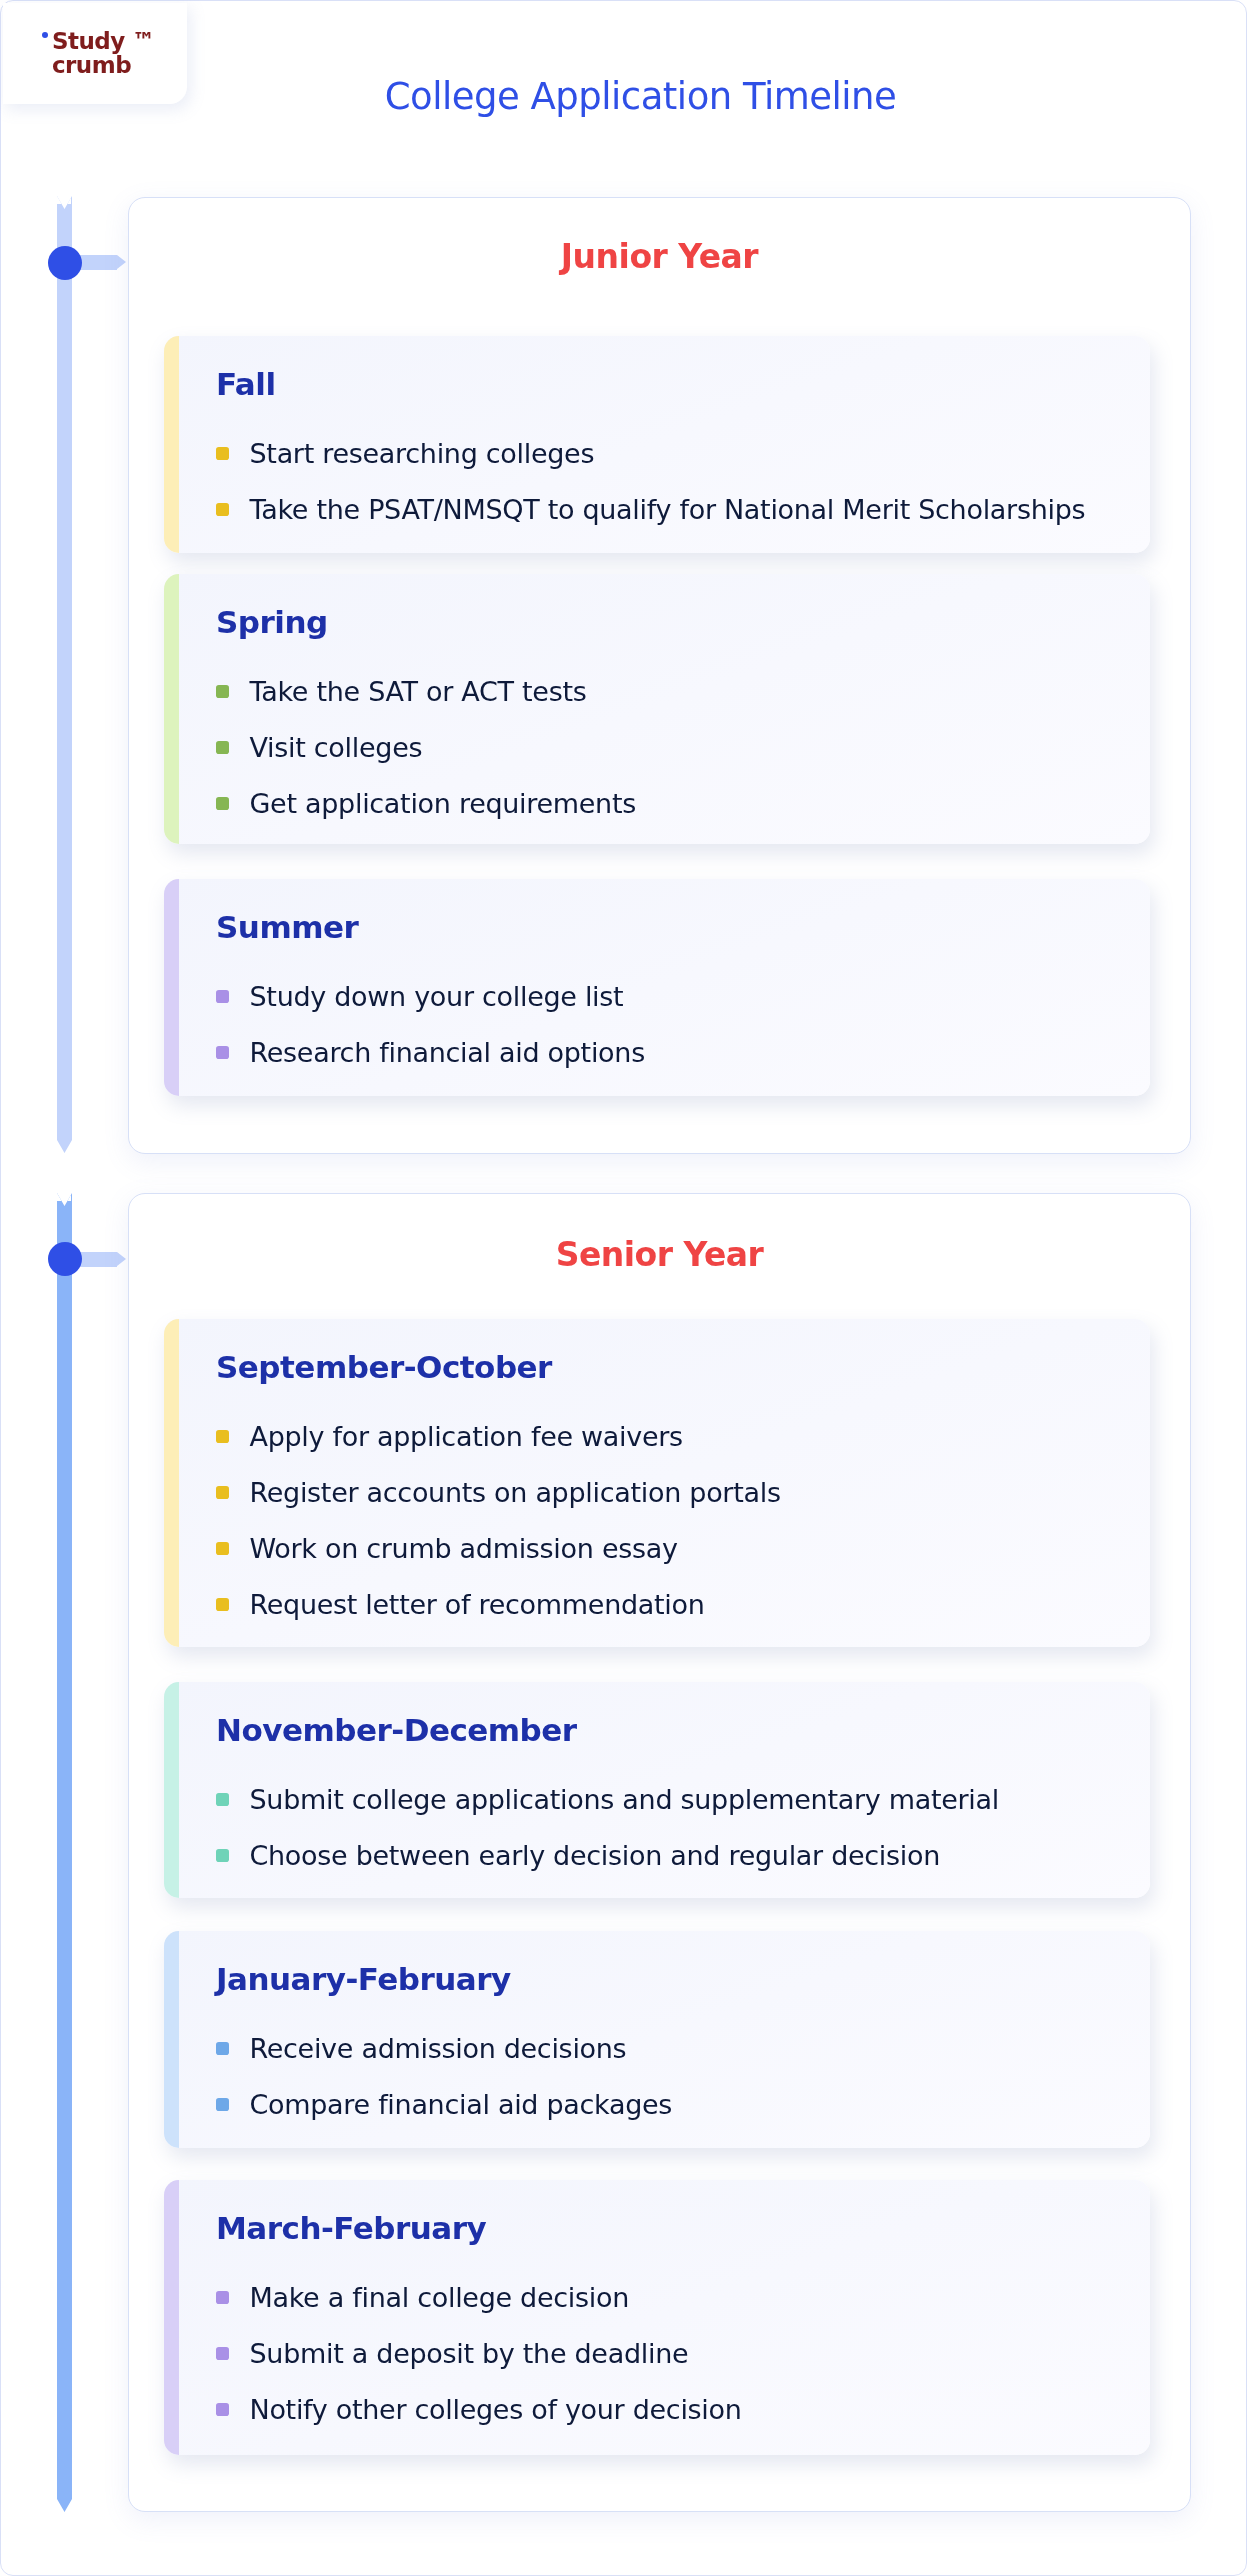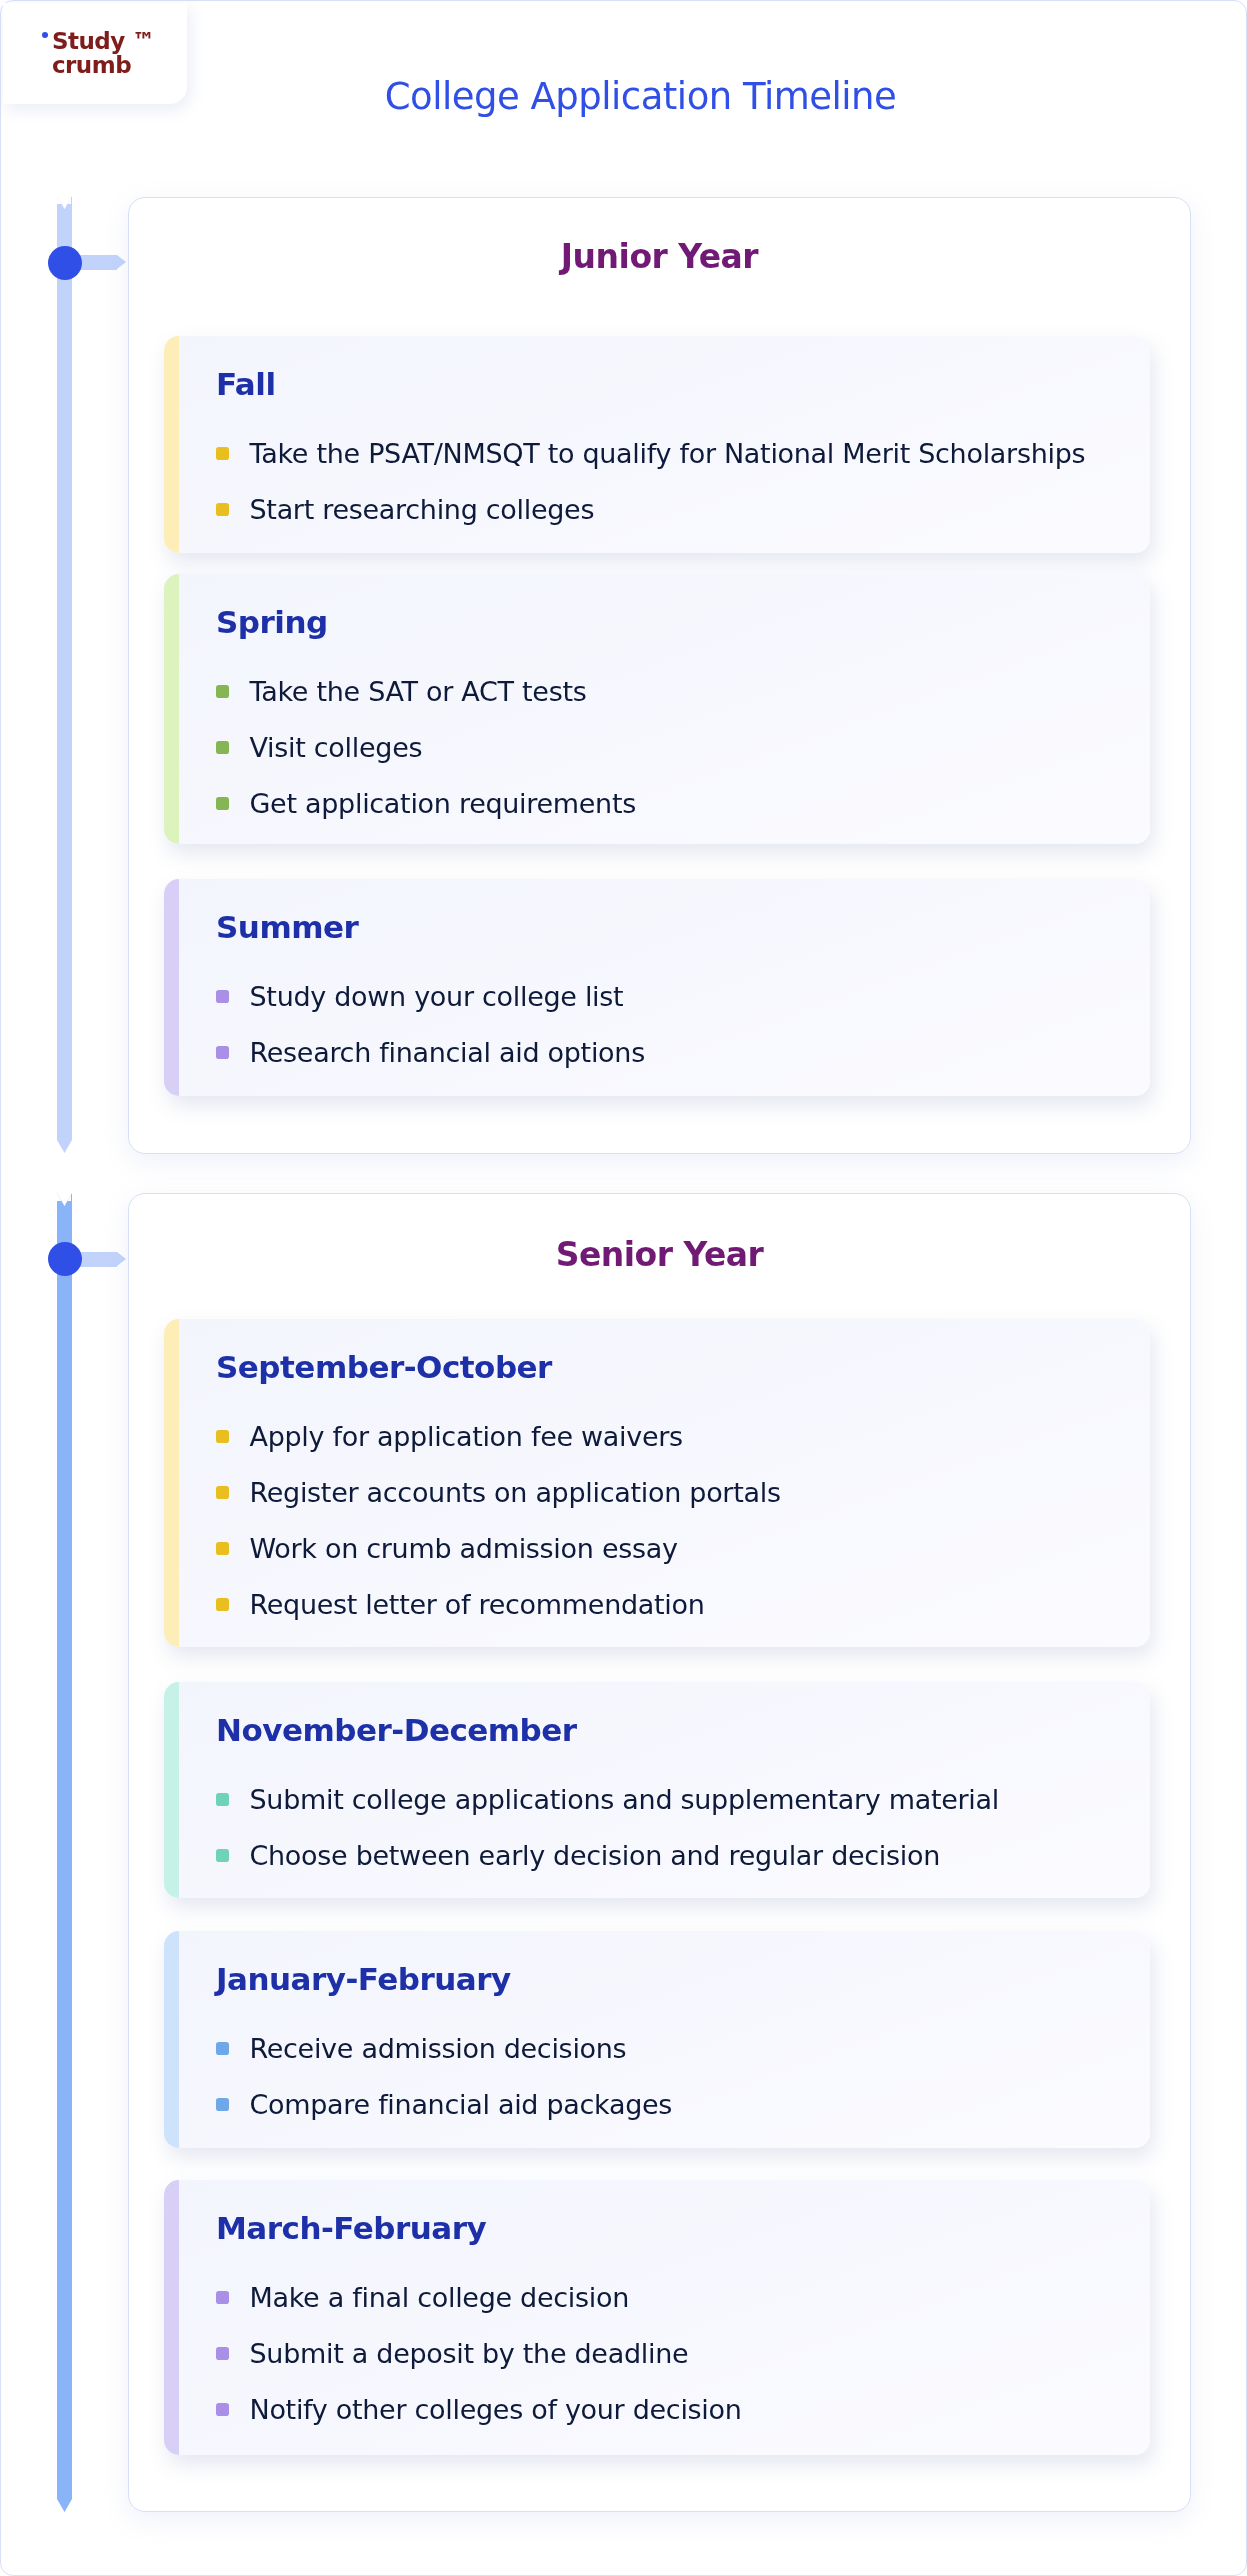--- a/index.html
+++ b/index.html
@@ -33,21 +33,21 @@
   .tl-connector::after {
     content: ""; position: absolute; right: -9.3px; top: 0; border-left: 9.3px solid #c2d3fb;
     border-top: 7.4px solid transparent; border-bottom: 7.4px solid transparent;
   }
   .year-card {
     position: absolute; left: 127px; width: 1063px; background: #fff;
     border: 1.9px solid #d7e0f7; border-radius: 17px;
     box-shadow: 0 7.4px 26px rgba(120,140,210,0.12);
   }
   .year-title {
-    position: absolute; left: 0; width: 100%; text-align: center; font-size: 33px; font-weight: bold; color: #701a75;
+    position: absolute; left: 0; width: 100%; text-align: center; font-size: 33px; font-weight: bold; color: #ef4444;
     letter-spacing: -0.5px;
   }
   .period-card {
     position: absolute; left: 35px; width: 986px; border-radius: 15px;
     background: linear-gradient(160deg, #f3f5fd 0%, #fbfbff 100%);
     box-shadow: 3.7px 9.3px 20.5px rgba(110,125,180,0.18);
     overflow: hidden;
   }
   .period-accent { position: absolute; left: 0; top: 0; bottom: 0; width: 15px; }
   .period-title {
@@ -78,25 +78,25 @@
 
   <section class="year-card" style="top:196px;height:957px;">
     <h2 class="year-title" style="top:39px;">Junior Year</h2>
 
     <div class="period-card" style="top:138px;height:217px;">
       <div class="period-accent" style="background:#fdeeb7;"></div>
       <h3 class="period-title">Fall</h3>
       <ul class="bullets">
         <li class="bullet">
             <span class="bullet-mark" style="background:#e9be1f;"></span>
+            <span>Start researching colleges</span>
+          </li>
+        <li class="bullet">
+            <span class="bullet-mark" style="background:#e9be1f;"></span>
             <span>Take the PSAT/NMSQT to qualify for National Merit Scholarships</span>
-          </li>
-        <li class="bullet">
-            <span class="bullet-mark" style="background:#e9be1f;"></span>
-            <span>Start researching colleges</span>
           </li>
       </ul>
     </div>
 
     <div class="period-card" style="top:376px;height:270px;">
       <div class="period-accent" style="background:#ddf3bd;"></div>
       <h3 class="period-title">Spring</h3>
       <ul class="bullets">
         <li class="bullet">
             <span class="bullet-mark" style="background:#86b653;"></span>

